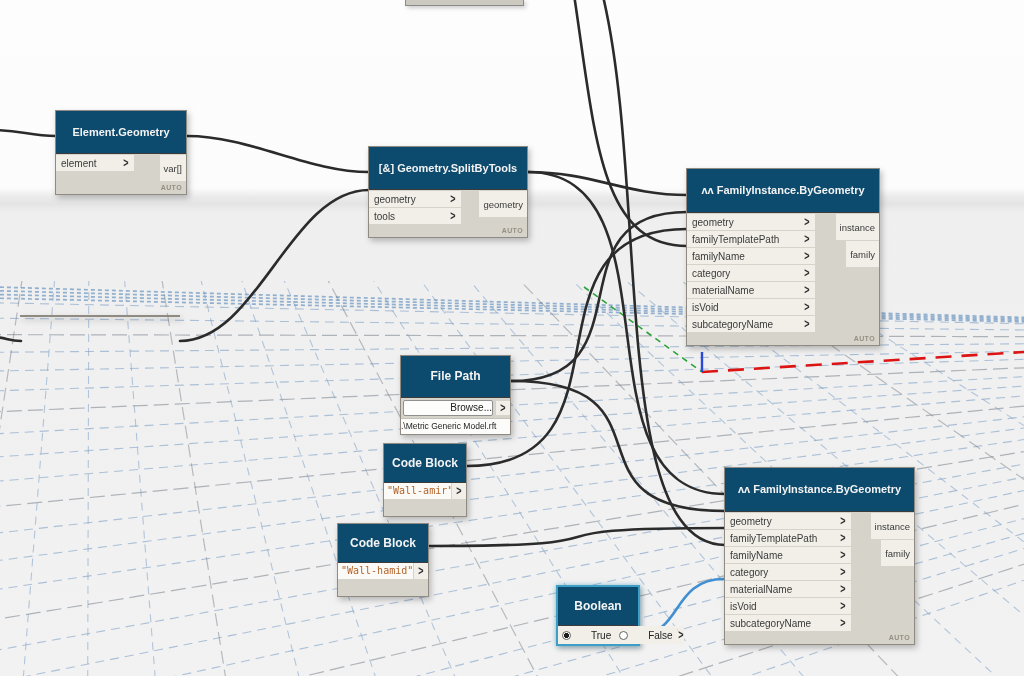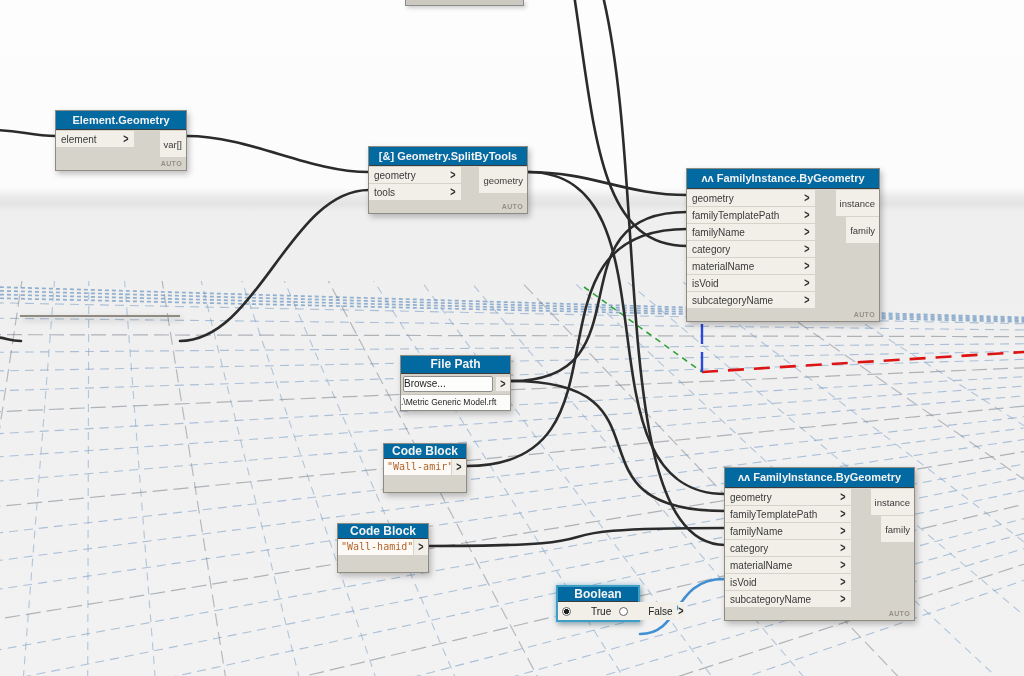--- a/index.html
+++ b/index.html
@@ -19,23 +19,23 @@
   .gb{stroke:rgba(108,118,128,.45);stroke-width:1.2;stroke-dasharray:13 6;fill:none}
   .wire{stroke:#2b2b2b;stroke-width:2.6;fill:none;stroke-linecap:round}
   .wire.sel{stroke:#3f8fd2}
   
   .node{
     position:absolute;z-index:2;box-sizing:border-box;
     background:#d6d3ca;border:1px solid #8f8b83;
     box-shadow:2px 3px 6px rgba(0,0,0,.25);
   }
   .hd{
-    background:#0369a1;color:#f3f3f3;font-weight:bold;font-size:11px;
+    background:#0c4a6e;color:#f3f3f3;font-weight:bold;font-size:11px;
     text-align:center;height:18px;line-height:18px;white-space:nowrap;
-    border-bottom:1px solid #3c3c3c;overflow:hidden;padding:0 4px;
+    border-bottom:1px solid #3c3c3c;overflow:hidden;padding:12px 4px;
   }
   .hd.sm{font-size:12px;height:14px;line-height:14px}
   .body{padding-top:1px}
   .cols{display:flex;justify-content:space-between;align-items:flex-start}
   .incol,.outcol{display:flex;flex-direction:column;gap:1px}
   .outcol{align-items:flex-end;margin-left:auto}
   .port{
     background:#f1efe8;height:16px;box-sizing:border-box;
     display:flex;align-items:center;font-size:10px;color:#3a3a3a;
     padding:0 5px;white-space:nowrap;
@@ -55,21 +55,21 @@
     flex:1;background:#fbfaf6;height:16px;box-sizing:border-box;
     font-family:"DejaVu Sans Mono",monospace;font-size:10px;color:#b4642a;
     line-height:16px;padding:0 3px;white-space:nowrap;overflow:hidden;
   }
   .outchev{background:#f1efe8;width:14px;height:16px;display:flex;align-items:center;justify-content:center}
   .cbspace{height:17px}
   
   .fprow{display:flex;gap:1px;align-items:center;padding:1px 0}
   .browse{
     flex:1;margin:1px 2px;background:#fdfdfb;border:1px solid #8f8f8f;border-radius:2px;
-    font-size:10px;color:#222;text-align:left;height:14px;line-height:14px;
+    font-size:10px;color:#222;text-align:right;height:14px;line-height:14px;
   }
   .fpath{
     background:#fcfcfa;border-top:1px solid #c5c2ba;height:15px;line-height:15px;
     font-size:8.5px;color:#222;padding:0 0;white-space:nowrap;overflow:hidden;
   }
   
   .bool{border:2px solid #3e9ec6;box-shadow:0 0 5px rgba(62,158,198,.55),2px 3px 5px rgba(0,0,0,.25)}
   .boolrow{display:flex;gap:1px}
   .radios{flex:1;background:#f1efe8;height:18px;display:flex;align-items:center;gap:8px;padding:0 4px}
   .radio{display:flex;align-items:center;gap:20px;font-size:10px;color:#222}

